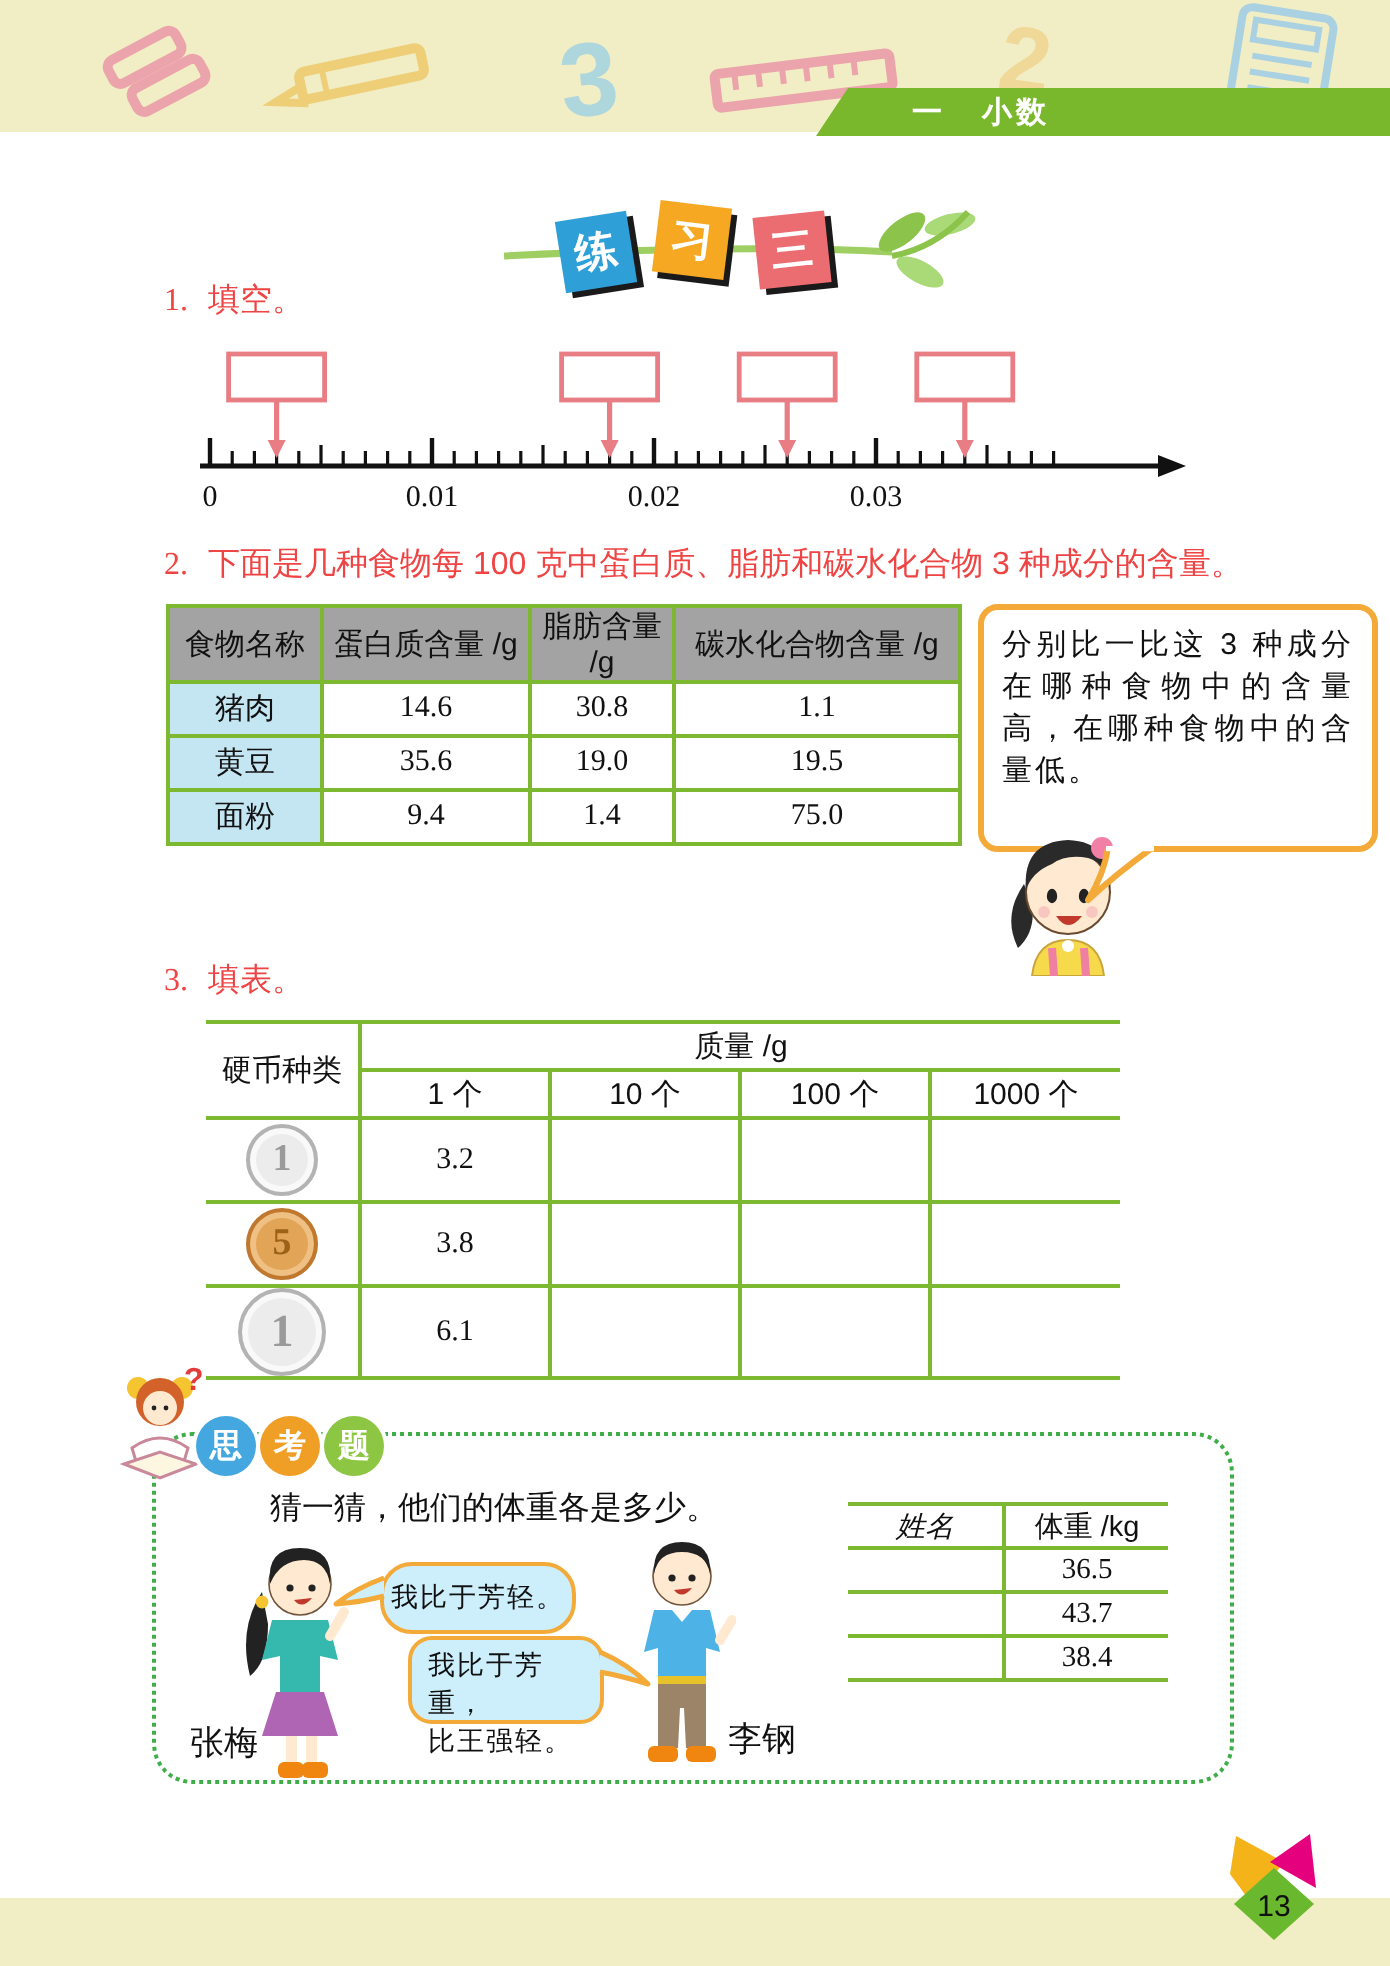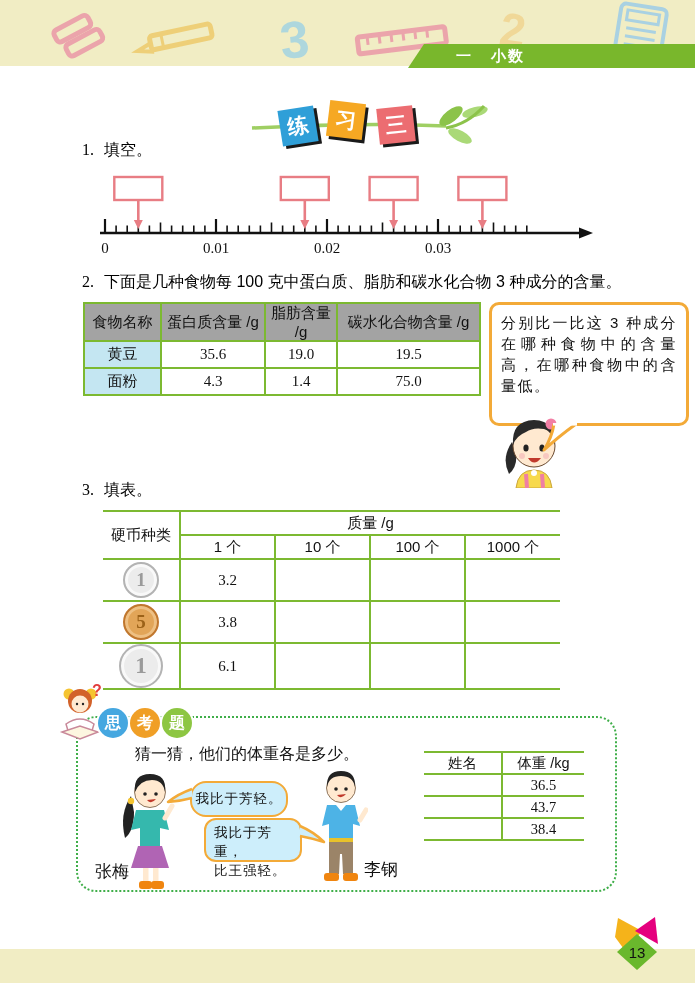--- a/index.html
+++ b/index.html
@@ -14,21 +14,21 @@
               color:#fff; font-size:15px; font-weight:bold; letter-spacing:2px; }
 
   
   .title-wrap { position:absolute; left:250px; top:96px; width:250px; height:56px; }
   .tsq { position:absolute; width:36px; height:36px; display:flex; align-items:center; justify-content:center;
          color:#fff; font-size:21px; font-weight:bold; box-shadow:3px 3px 0 #1a1a1a; }
   .tsq1 { left:30px; top:12px; background:#2f9fd8; transform:rotate(-9deg); }
   .tsq2 { left:78px; top:6px;  background:#f6a823; transform:rotate(7deg); }
   .tsq3 { left:128px; top:11px; background:#ec6d71; transform:rotate(-6deg); }
 
-  .qlabel { position:absolute; font-size:16px; color:#000000; }
+  .qlabel { position:absolute; font-size:16px; color:#ef4444; }
   .qnum { display:inline-block; width:22px; font-family:"Liberation Serif", serif; }
 
   
   table { border-collapse:collapse; table-layout:fixed; }
   .q2-table { position:absolute; left:83px; top:302px; }
   .q2-table td { border:2.5px solid #7cb931; text-align:center; font-size:15px; height:27px; background:#fff; }
   .q2-table .hd { background:#a3a3a3; height:29px; }
   .q2-table .food { background:#c4e6f2; }
   .num { font-family:"Liberation Serif", serif; }
 
@@ -60,21 +60,21 @@
                   display:flex; align-items:center; justify-content:center;
                   color:#fff; font-size:16px; font-weight:bold; box-shadow:0 0 0 2px #fff; }
   .kid-bubble { position:absolute; background:#cdeefb; border:2.5px solid #f3aa38;
                 font-size:13.5px; letter-spacing:1px; }
   .kid-label { position:absolute; font-size:17px; }
 
   
   .wt-table { position:absolute; left:424px; top:751px; }
   .wt-table td { border:2px solid #7cb931; border-left:none; border-right:none;
                  text-align:center; font-size:14.5px; height:22px; background:#fff; }
-  .wt-table td.vline { border-right:2px solid #7cb931; }
+  .wt-table td.vline { border-right:2px solid #7cb931;font-style:italic; }
 
   
   .bottom-strip { position:absolute; left:0; top:949px; width:695px; height:34px; background:#f1edc4; }
   .pagenum-svg { position:absolute; left:605px; top:910px; }
 </style>
 </head>
 <body>
 
 <div id="page">
 
@@ -214,28 +214,34 @@
         <col style="width:143px">
       </colgroup>
     <tbody>
         <tr>
       <td class="hd">食物名称</td>
       <td class="hd">蛋白质含量 /g</td>
       <td class="hd">脂肪含量 /g</td>
       <td class="hd">碳水化合物含量 /g</td>
     </tr>
     <tr>
+      <td class="food">猪肉</td>
+      <td class="num">14.6</td>
+      <td class="num">30.8</td>
+      <td class="num">1.1</td>
+    </tr>
+    <tr>
       <td class="food">黄豆</td>
       <td class="num">35.6</td>
       <td class="num">19.0</td>
       <td class="num">19.5</td>
     </tr>
     <tr>
       <td class="food">面粉</td>
-      <td class="num">4.3</td>
+      <td class="num">9.4</td>
       <td class="num">1.4</td>
       <td class="num">75.0</td>
     </tr>
   </tbody>
     </table>
 
   
   <div class="bubble-main">
     <span>分别比一比这 3 种成分在哪种食物中的含量高，在哪种食物中的含量低。</span>
   </div>

